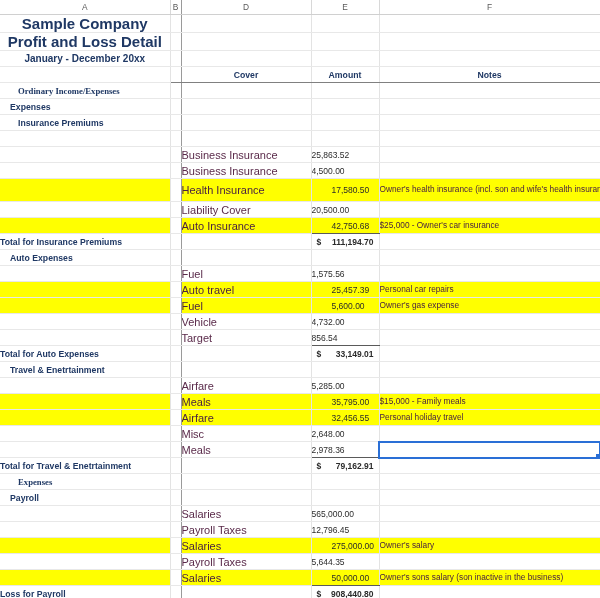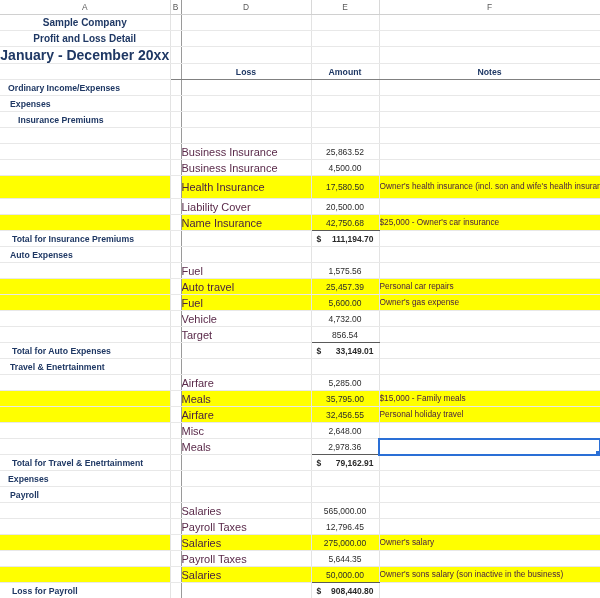--- a/index.html
+++ b/index.html
@@ -78,41 +78,41 @@
 
   
   td.a {
     color: #1f3864;
     font-weight: bold;
     font-size: 8.7px;
     padding-left: 4px;
     border-right: 1px solid #cfcfcf;
   }
   td.a.center { text-align: center; padding-left: 0; }
-  td.a.ind0 { padding-left: 8px; }
+  td.a.ind0 { padding-left: 18px; font-family: Liberation Serif, serif; }
   td.a.ind1 { padding-left: 10px; }
   td.a.ind2 { padding-left: 18px; }
-  td.a.ind-total { padding-left: 12px; }
-
-  td.a.title { font-size: 10px; }
-  td.a.subtitle { font-size: 14px; }
+  td.a.ind-total { }
+
+  td.a.title { font-size: 15px; }
+  td.a.subtitle { font-size: 10px; }
 
   
   tr.underline td, tr.underline th { border-bottom: 1px solid #808080; }
 
   
   td.d {
     color: #5a2a4a;
     padding-left: 5px;
     font-size: 11px;
   }
   
   td.e {
     color: #2b2b2b;
-    text-align: center;
+    text-align: left;
     padding-right: 5px;
     font-size: 8.5px;
   }
   
   td.f {
     color: #5a2a4a;
     padding-left: 4px;
     font-size: 8.3px;
     white-space: normal;
     line-height: 1.12;
@@ -123,21 +123,21 @@
     font-weight: bold;
     color: #1f3864;
     text-align: center;
     font-size: 8.7px;
     padding: 0;
   }
 
   
   .hl { background: #ffff00 !important; }
   .hl td.d, .hl td.f { color: #4a2340; }
-  .hl td.e { color: #2b2b2b; }
+  .hl td.e { color: #2b2b2b; padding-left: 20px; }
 
   
   td.e.total {
     border-top: 1px solid #5a5a5a;
     font-weight: bold;
     text-align: right;
     padding-right: 5px;
     position: relative;
   }
   td.e.total .cur {
@@ -210,21 +210,21 @@
         <tr class="r">
           <td class="a center center subtitle">January - December 20xx</td>
           <td class="b sep-right" style="background: rgb(255, 255, 255);"></td>
           <td class="d"></td>
           <td class="e"></td>
           <td class="f"></td>
         </tr>
         <tr class="r underline">
           <td class="a ind0"></td>
           <td class="b sep-right" style="background: rgb(255, 255, 255);"></td>
-          <td class="hdr">Loss</td>
+          <td class="hdr">Cover</td>
           <td class="hdr">Amount</td>
           <td class="hdr">Notes</td>
         </tr>
         <tr class="r">
           <td class="a ind0">Ordinary Income/Expenses</td>
           <td class="b sep-right" style="background: rgb(255, 255, 255);"></td>
           <td class="d"></td>
           <td class="e"></td>
           <td class="f"></td>
         </tr>
@@ -273,21 +273,21 @@
         <tr class="r">
           <td class="a ind0"></td>
           <td class="b sep-right" style="background: rgb(255, 255, 255);"></td>
           <td class="d">Liability Cover</td>
           <td class="e">20,500.00</td>
           <td class="f"></td>
         </tr>
         <tr class="r hl">
           <td class="a ind0"></td>
           <td class="b sep-right" style="background: rgb(255, 255, 255);"></td>
-          <td class="d">Name Insurance</td>
+          <td class="d">Auto Insurance</td>
           <td class="e" style="border-bottom: 1px solid rgb(90, 90, 90);">42,750.68</td>
           <td class="f">$25,000 - Owner's car insurance</td>
         </tr>
         <tr class="r">
           <td class="a ind-total">Total for Insurance Premiums</td>
           <td class="b sep-right" style="background: rgb(255, 255, 255);"></td>
           <td class="d"></td>
           <td class="e total">
             <span class="cur">$</span>
             <span class="val">111,194.70</span>

